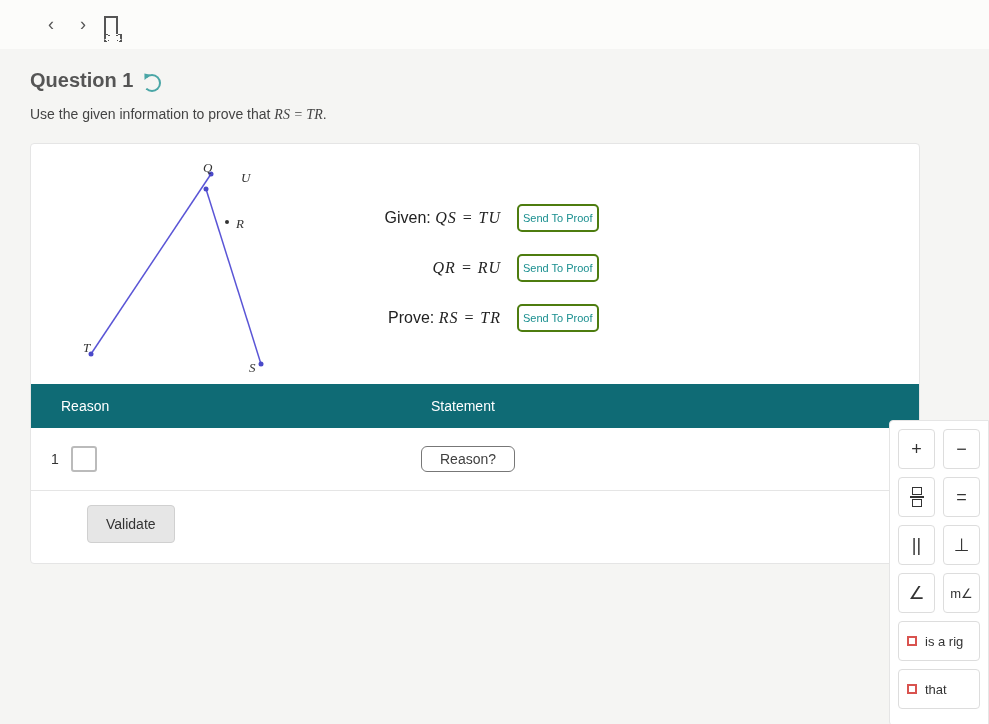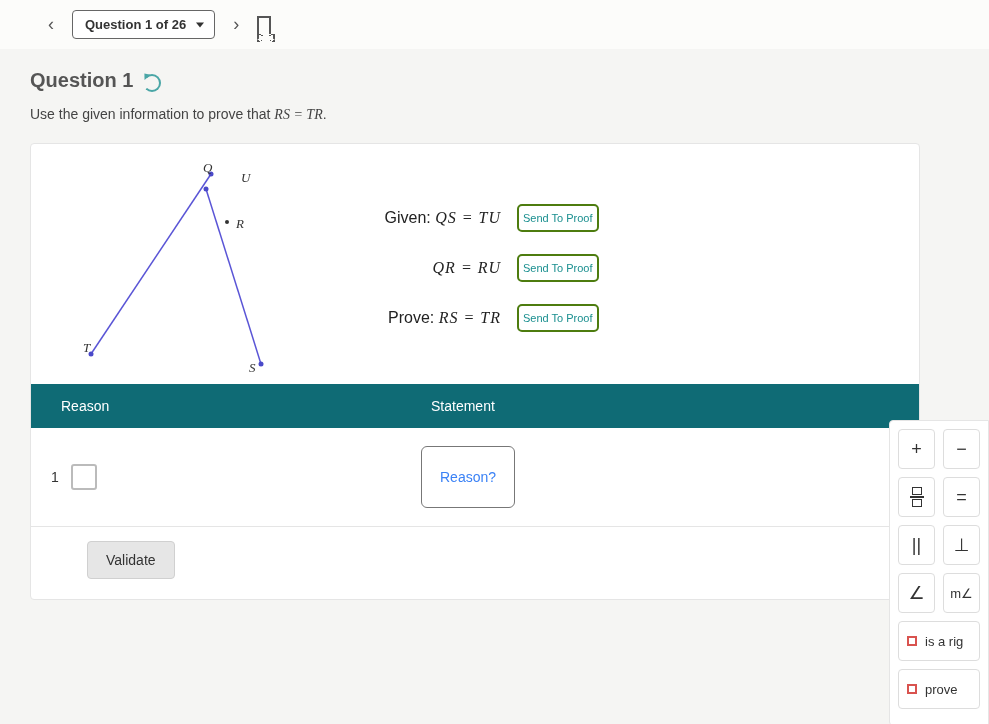--- a/index.html
+++ b/index.html
@@ -190,25 +190,25 @@
   .slot {
     width: 26px; height: 26px;
     border: 2px solid #bbb;
     border-radius: 3px;
     background: #fff;
     cursor: pointer;
   }
   .reason-btn {
     border: 1px solid #777;
     border-radius: 6px;
-    padding: 22px 18px;
+    padding: 4px 18px;
     font-size: 14px;
     background: #fff;
     cursor: pointer;
-    color: #3b82f6;
+    color: #404040;
   }
   .validate-row {
     padding: 14px 20px 20px 20px;
   }
   .validate-btn {
     background: #e6e6e6;
     border: 1px solid #d0d0d0;
     border-radius: 4px;
     padding: 10px 18px;
     font-size: 14px;
@@ -268,21 +268,20 @@
     width: 10px; height: 8px;
     border: 1.5px solid #333;
   }
   .frac .bar { width: 14px; height: 1.5px; background: #333; margin: 1px 0; }
 </style>
 </head>
 <body>
 
 <div class="topbar">
   <span class="chev">‹</span>
-  <div class="q-select">Question 1 of 26</div>
   <span class="chev">›</span>
   <span class="bookmark"></span>
 </div>
 
 <div class="content">
   <div class="qhead">
     <span class="qtitle">Question 1</span>
     <span class="reset-icon"></span>
   </div>
   <p class="instr">
@@ -371,16 +370,16 @@
   </div>
   <div class="kp-row">
     <div class="kp-btn kp-wide">
       <span class="kp-sq"></span>
         <span>is a rig</span>
     </div>
   </div>
   <div class="kp-row">
     <div class="kp-btn kp-wide">
       <span class="kp-sq"></span>
-        <span>prove</span>
+        <span>that</span>
     </div>
   </div>
 </div>
 
 </body></html>

